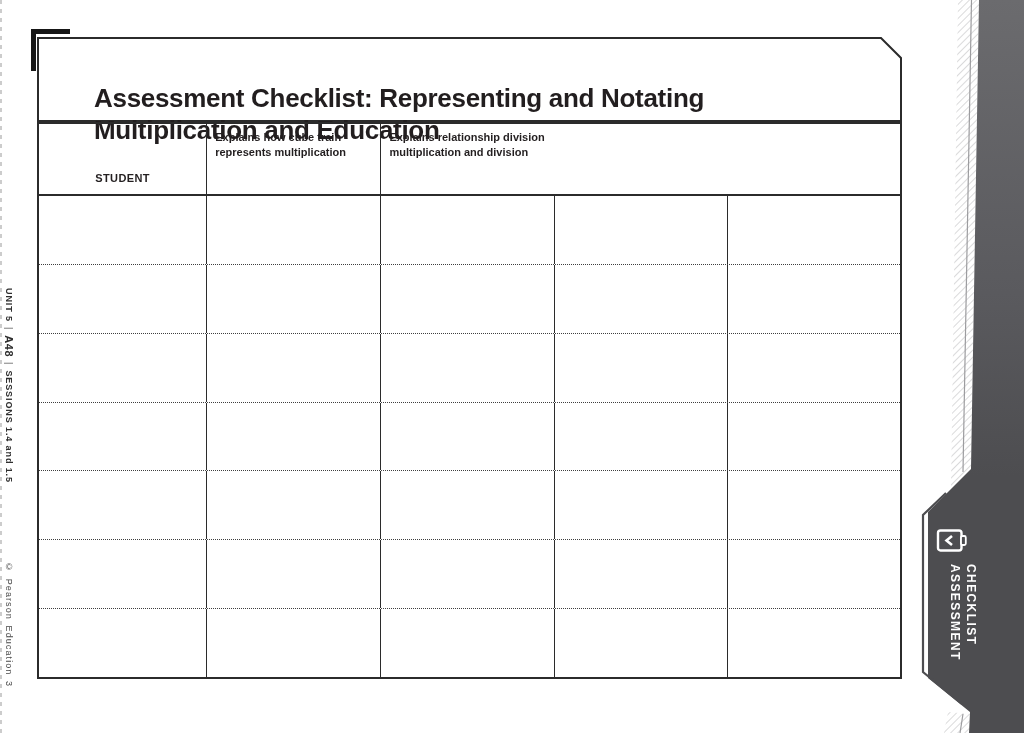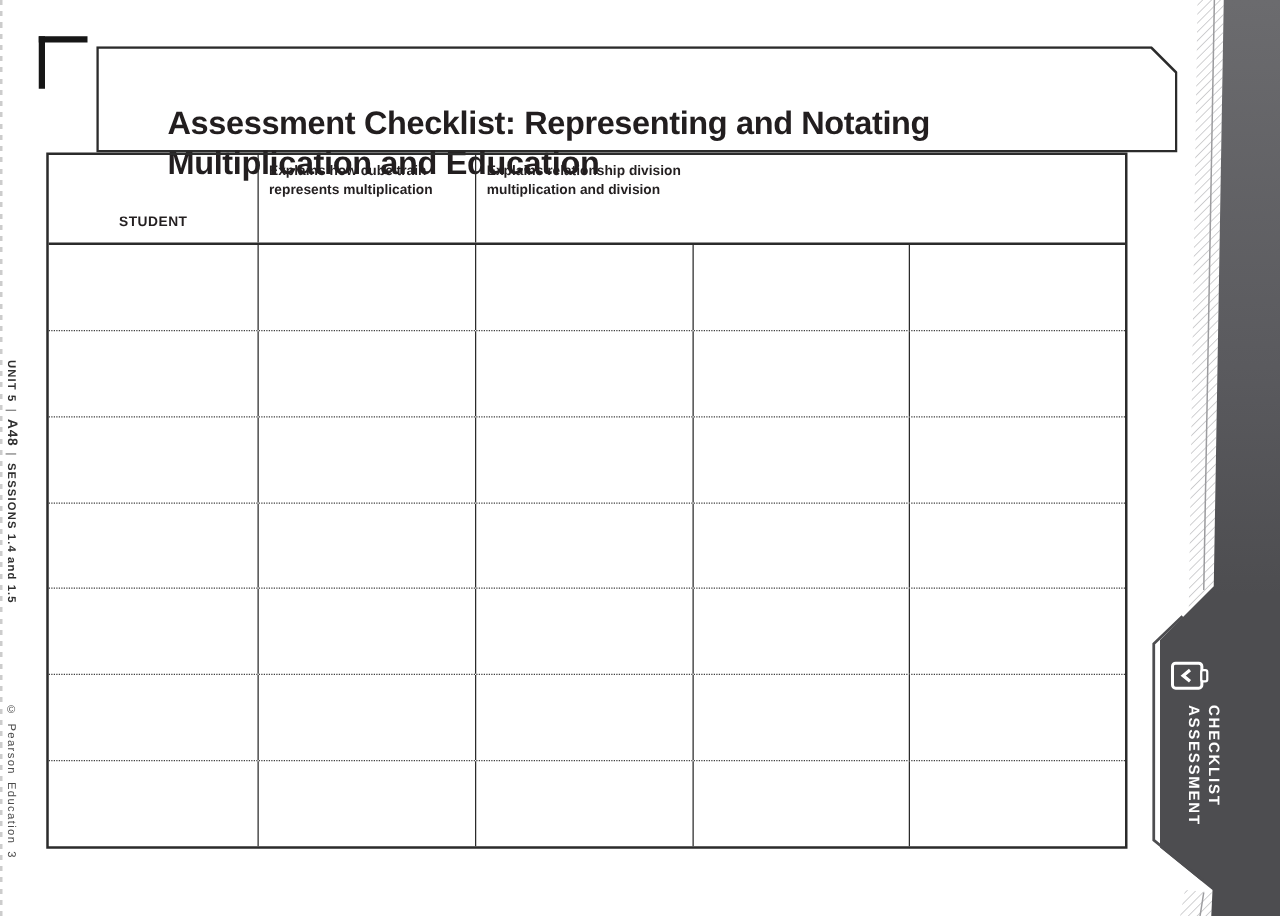--- a/index.html
+++ b/index.html
@@ -20,21 +20,21 @@
   .unit-info{left:3px;top:288px;font-size:9px;font-weight:bold;letter-spacing:0.9px;}
   .unit-info .pagecode{font-size:11px;letter-spacing:0.6px;}
   .unit-info .sep{margin:5px 0;font-weight:normal;color:#555;}
   .copyright{left:4px;top:562px;font-size:9px;font-weight:normal;color:#4a4a4a;letter-spacing:1.1px;word-spacing:2px;}
   
   .corner-mark{
     position:absolute;left:31px;top:29px;width:34px;height:37px;
     border-left:5px solid #161616;border-top:5px solid #161616;
   }
   
-  .titlebox{position:absolute;left:37px;top:37px;width:865px;height:85px;margin-left:40px;}
+  .titlebox{position:absolute;left:37px;top:37px;width:865px;height:85px;}
   .title-text{
     position:absolute;left:57px;top:45px;width:800px;
     font-size:26px;line-height:32px;font-weight:bold;letter-spacing:-0.3px;color:#221e1f;
   }
   .title-text span{display:block;}
   
   .atable{
     position:absolute;left:37px;top:122px;width:865px;height:557px;
     border:2px solid #2b2b2b;box-sizing:border-box;
     display:flex;flex-direction:column;

